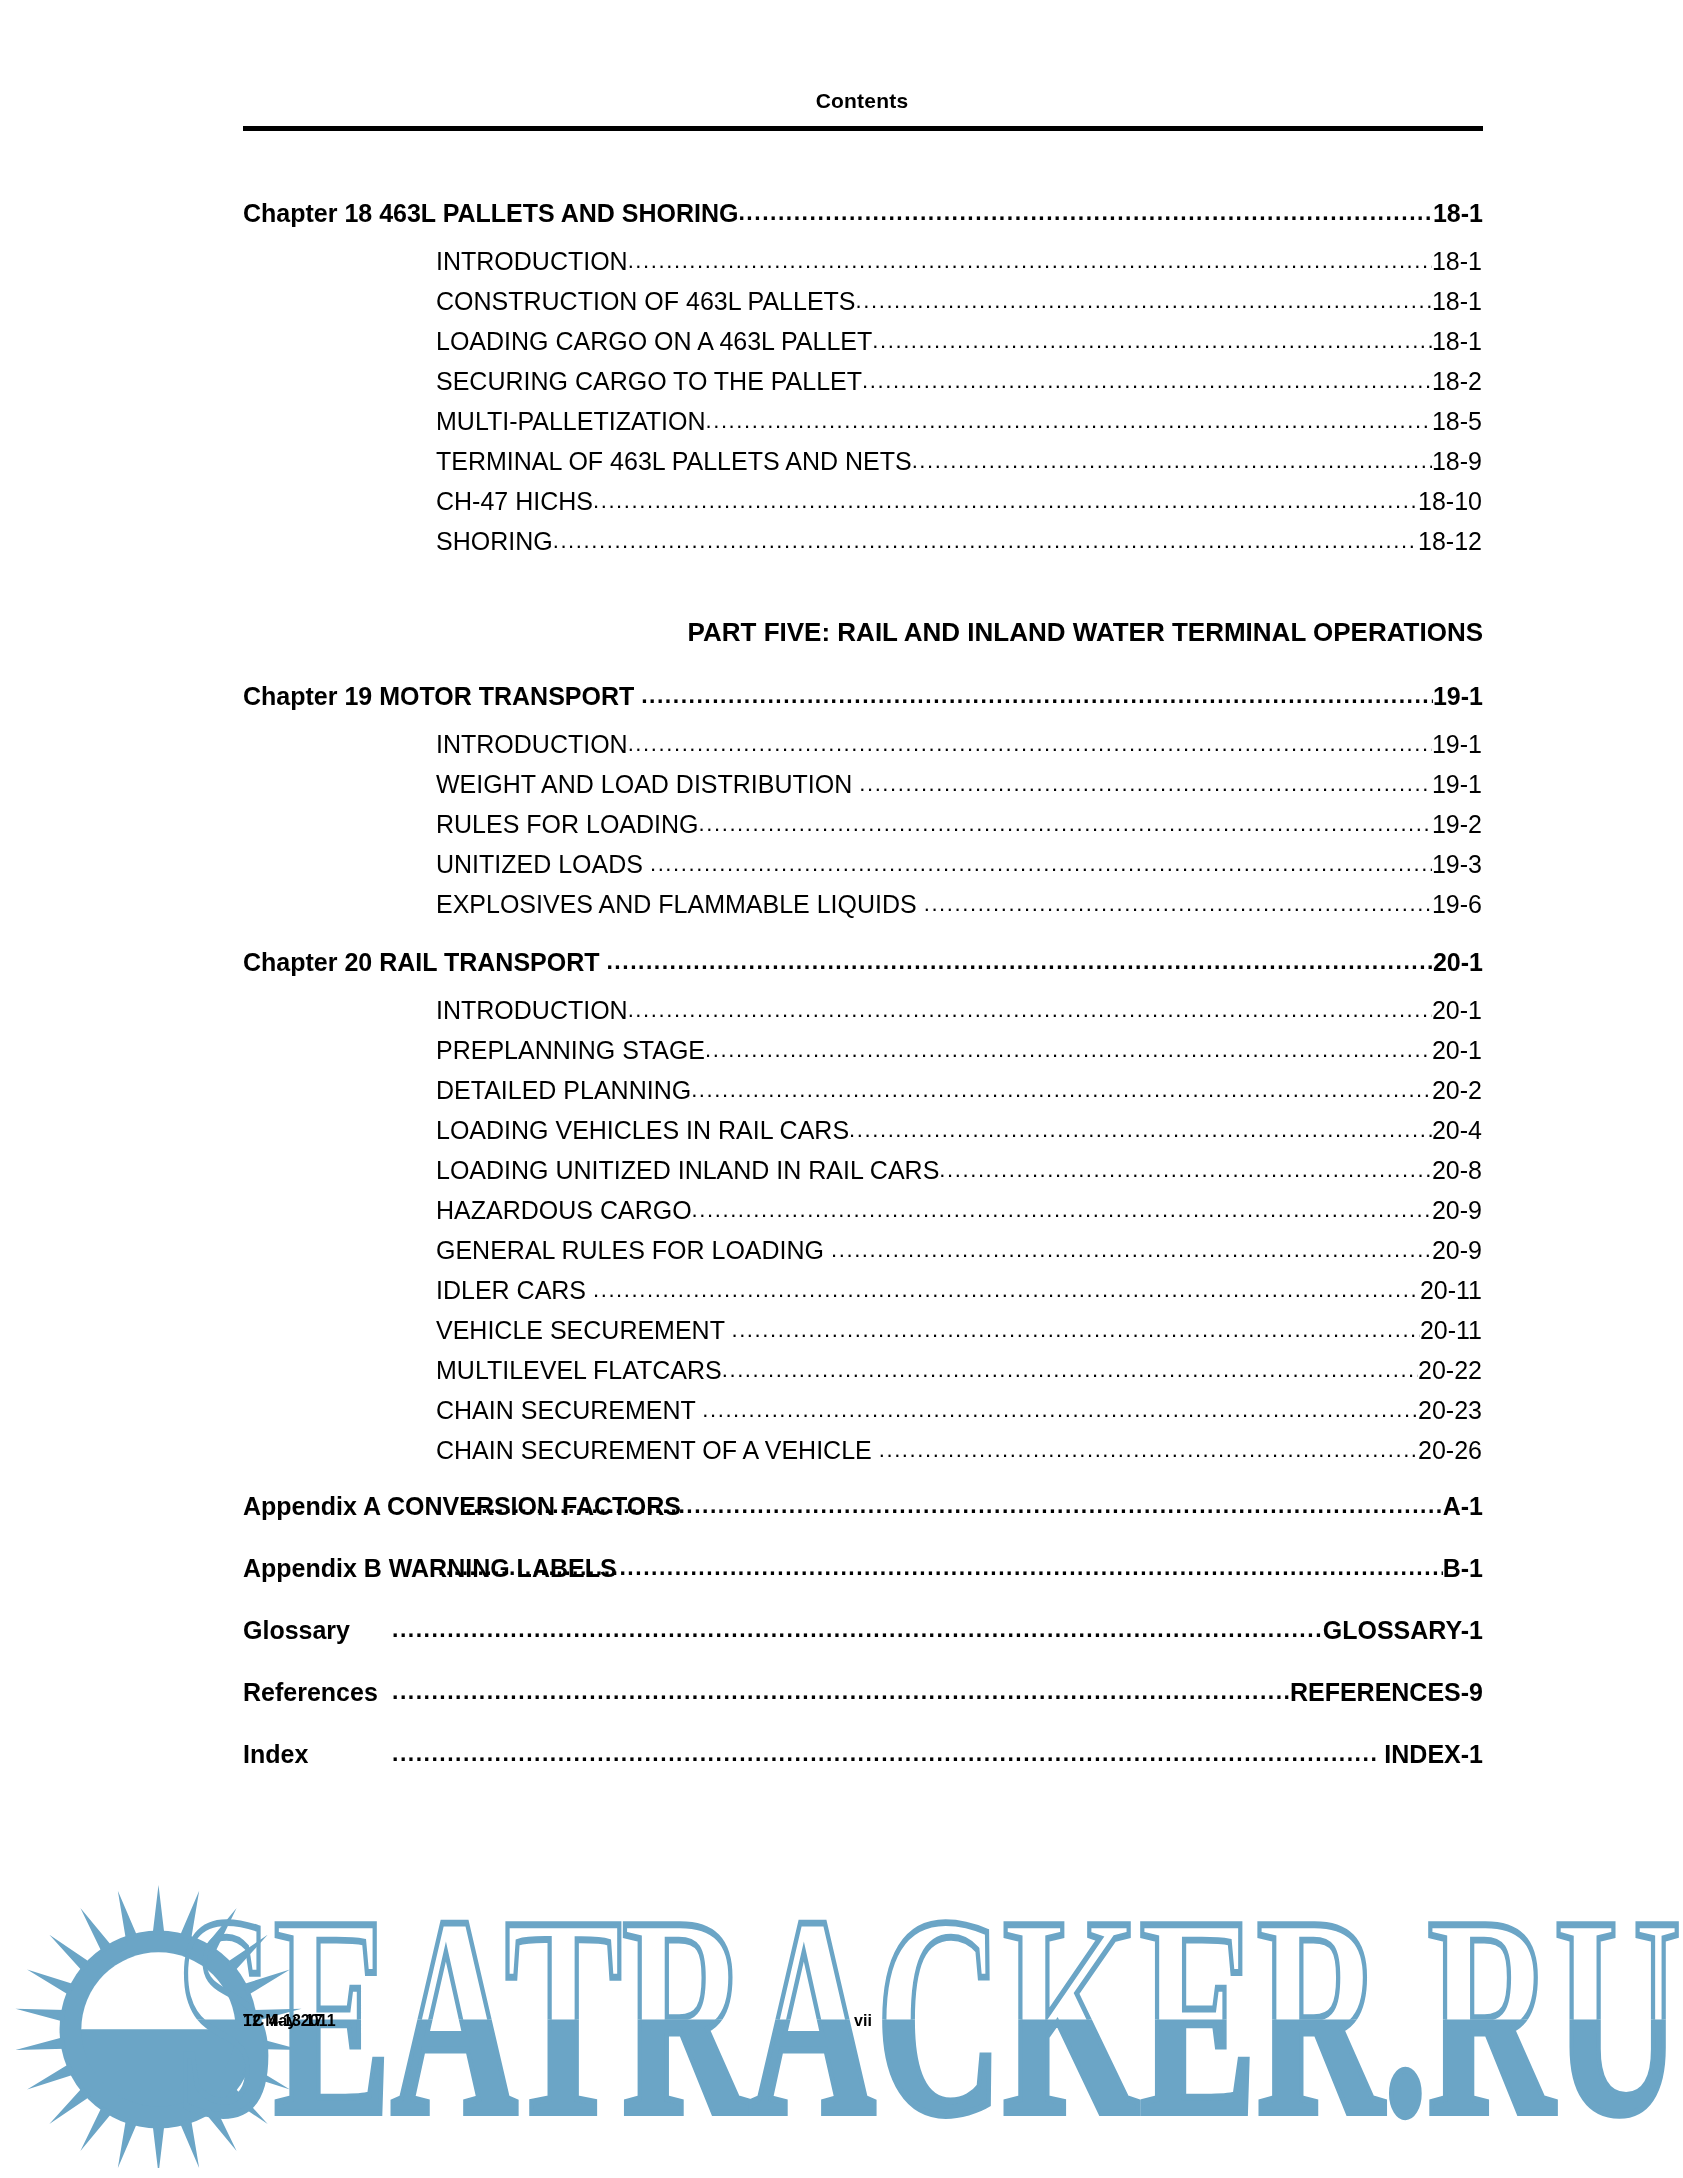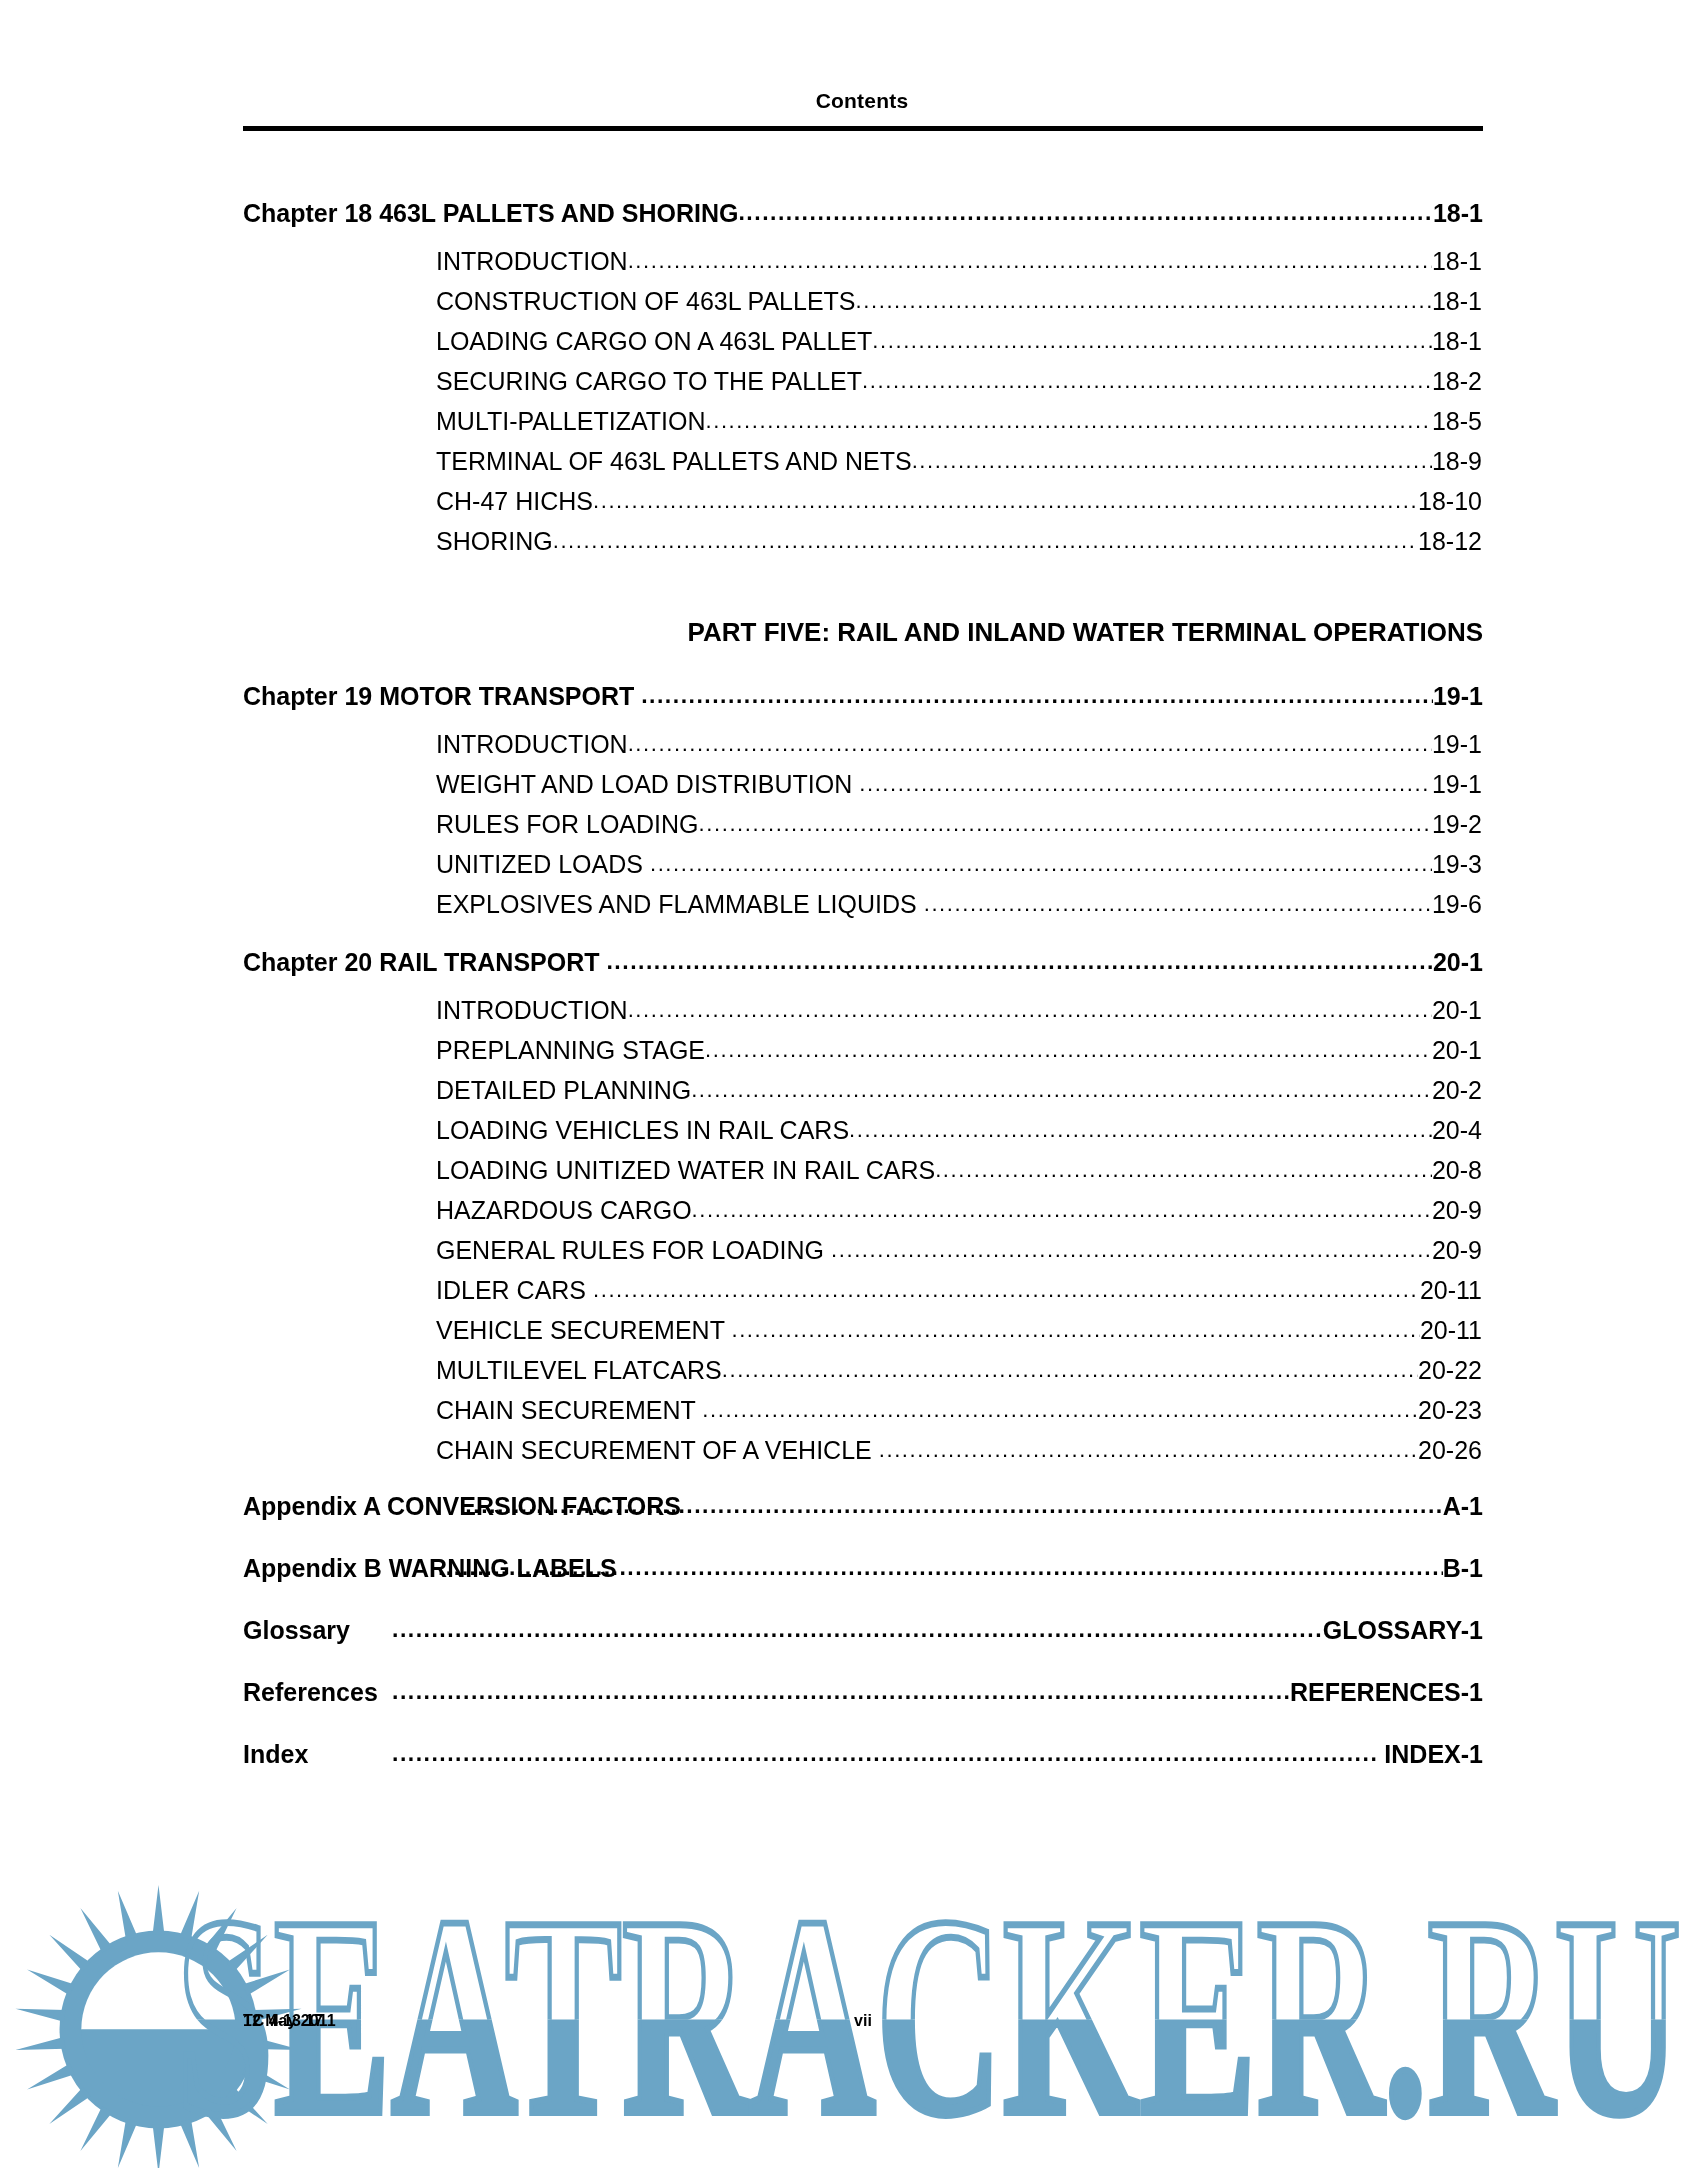--- a/index.html
+++ b/index.html
@@ -292,21 +292,21 @@
         <span class="label">DETAILED PLANNING</span>
         <span class="leader">....................................................................................................................................................................................................................................................</span>
         <span class="pageno">20-2</span>
       </div>
       <div class="row section">
         <span class="label">LOADING VEHICLES IN RAIL CARS</span>
         <span class="leader">....................................................................................................................................................................................................................................................</span>
         <span class="pageno">20-4</span>
       </div>
       <div class="row section">
-        <span class="label">LOADING UNITIZED WATER IN RAIL CARS</span>
+        <span class="label">LOADING UNITIZED INLAND IN RAIL CARS</span>
         <span class="leader">....................................................................................................................................................................................................................................................</span>
         <span class="pageno">20-8</span>
       </div>
       <div class="row section">
         <span class="label">HAZARDOUS CARGO</span>
         <span class="leader">....................................................................................................................................................................................................................................................</span>
         <span class="pageno">20-9</span>
       </div>
       <div class="row section">
         <span class="label">GENERAL RULES FOR LOADING </span>
@@ -353,21 +353,21 @@
       <div class="gap-sm"></div>
       <div class="row backmatter">
         <span class="label" style="min-width: 149px;">Glossary</span>
         <span class="leader">....................................................................................................................................................................................................................................................</span>
         <span class="pageno">GLOSSARY-1</span>
       </div>
       <div class="gap-sm"></div>
       <div class="row backmatter">
         <span class="label" style="min-width: 149px;">References</span>
         <span class="leader">....................................................................................................................................................................................................................................................</span>
-        <span class="pageno">REFERENCES-1</span>
+        <span class="pageno">REFERENCES-9</span>
       </div>
       <div class="gap-sm"></div>
       <div class="row backmatter">
         <span class="label" style="min-width: 149px;">Index</span>
         <span class="leader">....................................................................................................................................................................................................................................................</span>
         <span class="pageno"> INDEX-1</span>
       </div>
     </div>
 
   <div class="watermark">

